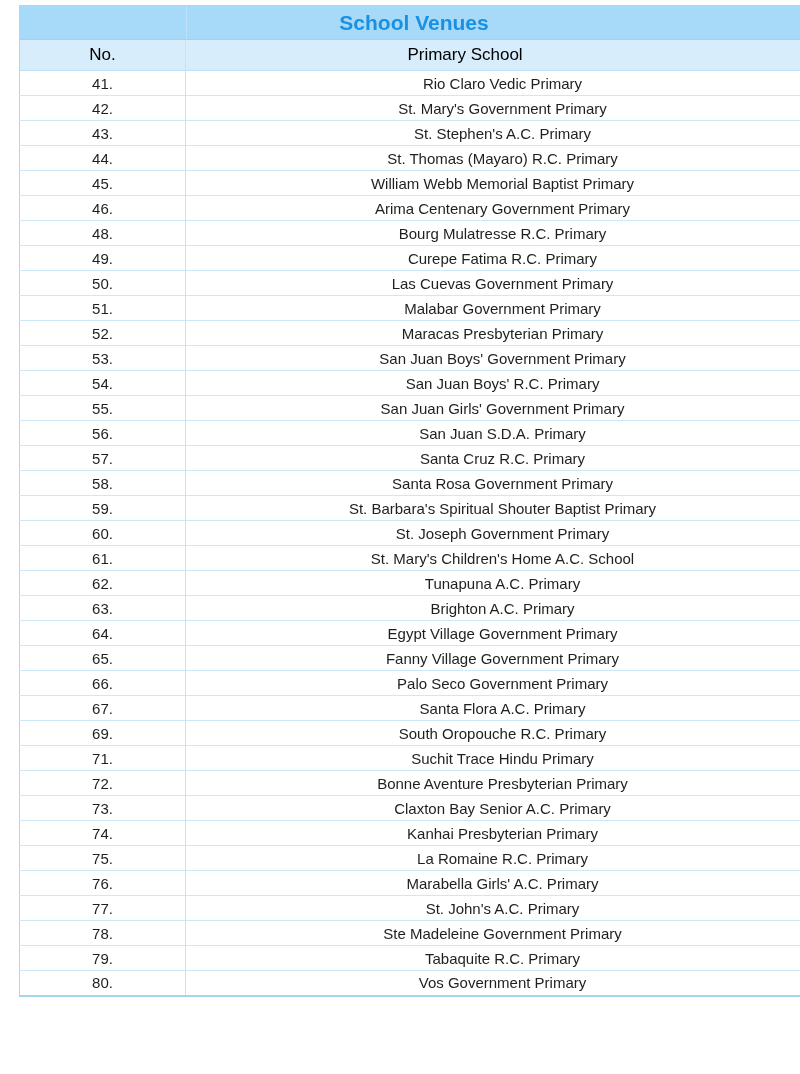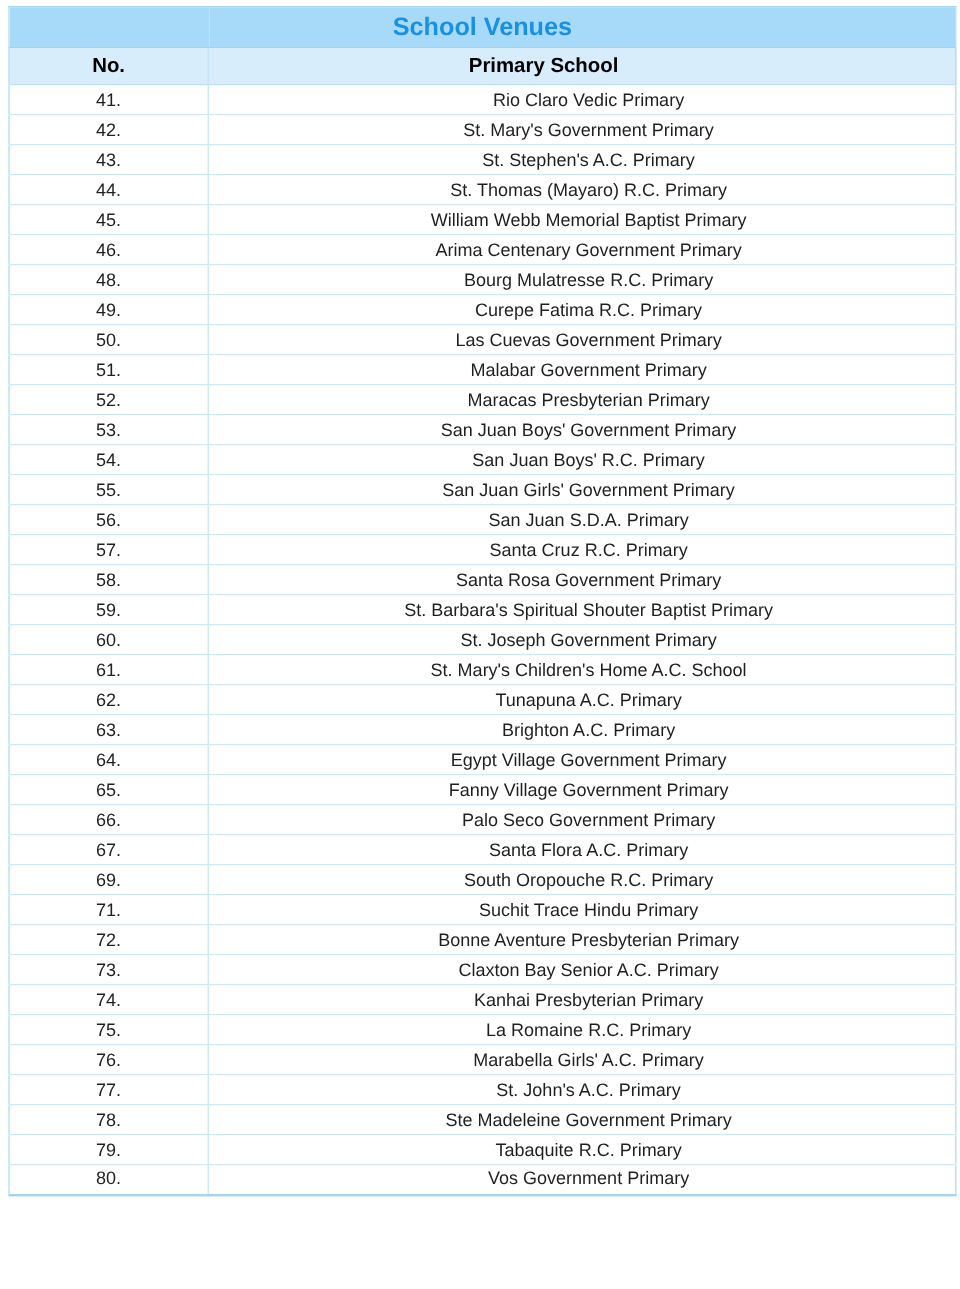--- a/index.html
+++ b/index.html
@@ -15,20 +15,21 @@
   *{box-sizing:border-box;}
   html,body{margin:0;padding:0;}
   body{
     width:800px;height:1074px;background:#ffffff;
     font-family:"Liberation Sans","DejaVu Sans",sans-serif;
     -webkit-font-smoothing:antialiased;
   }
   .page{
     width:650px;height:1074px;background:#ffffff;
     padding:5px 4px 3px 7px;
+    margin-left:12px;
   }
   table.venues{
     border-collapse:collapse;table-layout:fixed;
     width:789px;
     border:1px solid var(--outer-border);
     border-bottom:2px solid var(--bottom-border);
   }
   col.c-no{width:166px;}
   col.c-school{width:623px;}
   tr.title-row{height:34px;}
@@ -42,21 +43,21 @@
     padding:0;
   }
   .col-divider{
     position:absolute;left:166px;top:0;bottom:0;width:1px;
     background:#bfe2fa;
   }
   tr.header-row{height:31px;}
   tr.header-row th{
     background:var(--header-bg);
     color:#000000;
-    font-size:17px;font-weight:bold;
+    font-size:17px;font-weight:normal;
     vertical-align:middle;
     border-bottom:1px solid #bfe0f4;
     padding:0;
   }
   tr.header-row th.no-header{
     text-align:center;
     border-right:1px solid var(--divider-line);
   }
   tr.header-row th.school-header{
     text-align:center;

